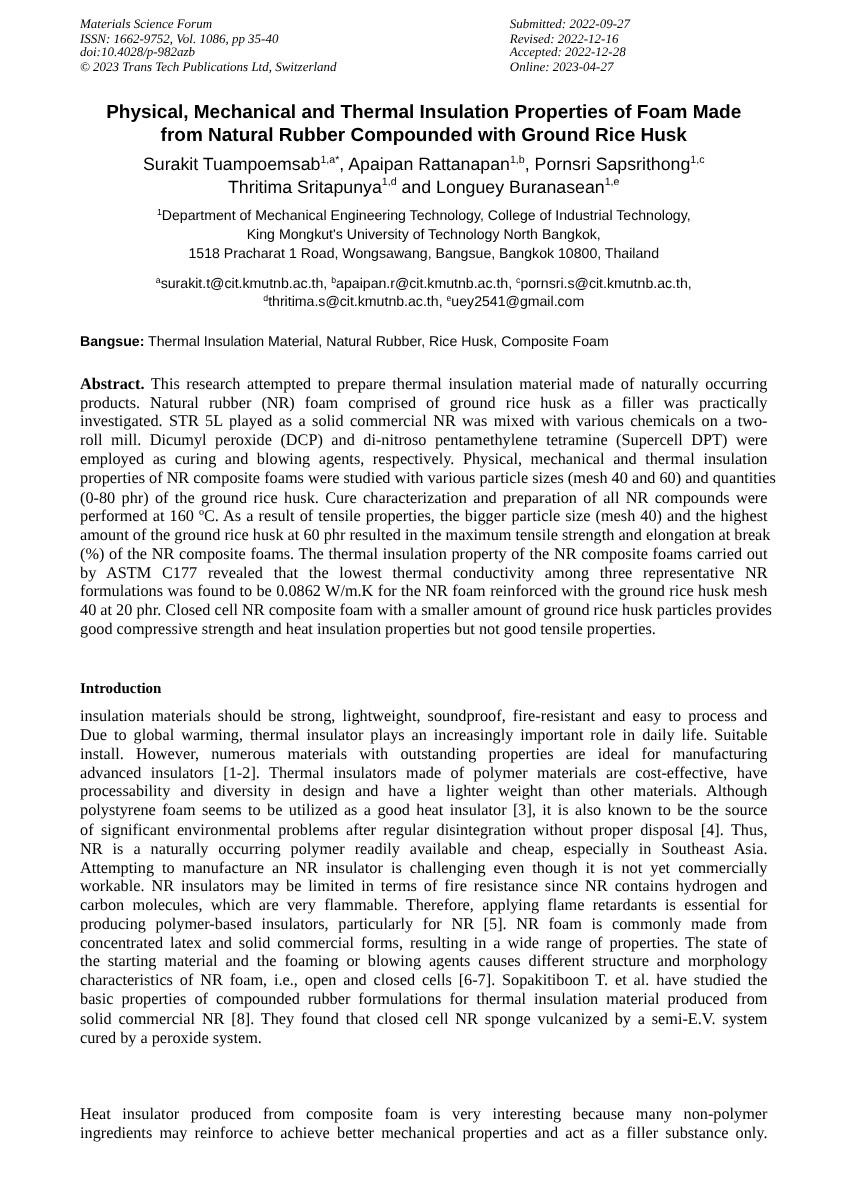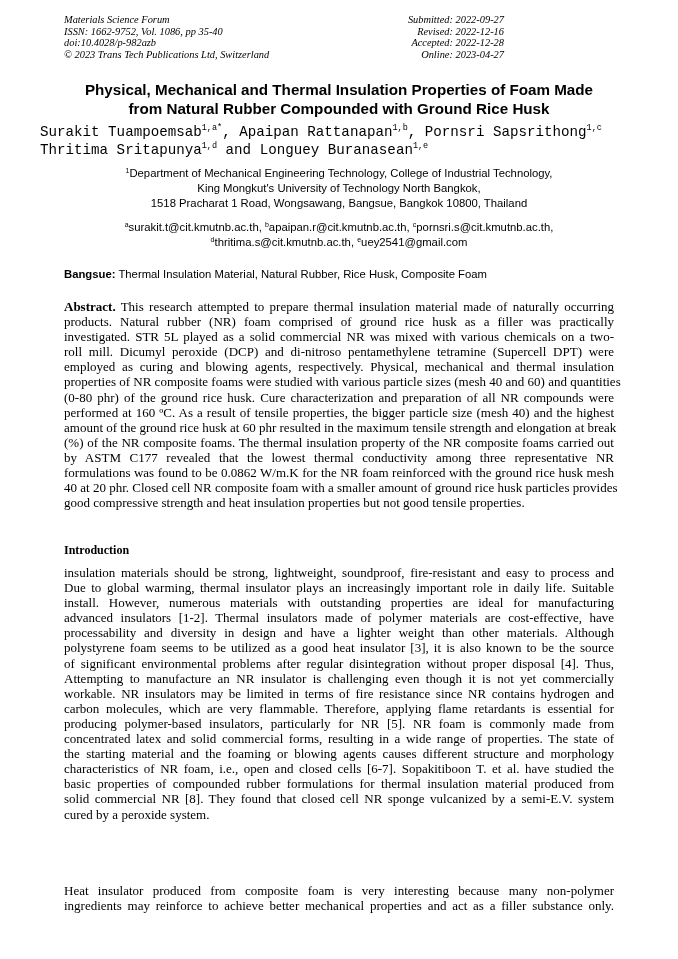--- a/index.html
+++ b/index.html
@@ -1,22 +1,22 @@
 <!DOCTYPE html>
 <html><head>
 <meta charset="utf-8">
 <style>
   html, body { margin: 0; padding: 0; background: #ffffff; }
   body { width: 678px; height: 959px; position: relative; overflow: hidden; color: #000; }
   .page { position: absolute; left: 0; top: 0; width: 568px; height: 959px; }
   .hdr-left { position: absolute; left: 64px; top: 14px; font-family: "Liberation Serif", serif; font-style: italic; font-size: 10.4px; line-height: 11.5px; }
-  .hdr-right { position: absolute; right: 64px; top: 14px; font-family: "Liberation Serif", serif; font-style: italic; font-size: 10.4px; line-height: 11.5px; text-align: right; }
+  .hdr-right { position: absolute; right: 64px; top: 14px; font-family: "Liberation Serif", serif; font-style: italic; font-size: 10.4px; line-height: 11.5px; }
   .hdr-left div, .hdr-right div { white-space: nowrap; }
   .title { position: absolute; left: 40px; width: 598px; top: 80px; text-align: center; font-family: "Liberation Sans", sans-serif; font-weight: bold; font-size: 15.2px; line-height: 19px; }
-  .authors { position: absolute; left: 40px; width: 598px; top: 123px; font-family: Liberation Mono, monospace; font-size: 14.2px; line-height: 18px; }
+  .authors { position: absolute; left: 40px; width: 598px; top: 123px; text-align: center; font-family: Liberation Sans, sans-serif; font-size: 14.2px; line-height: 18px; }
   sup { font-size: 8.5px; line-height: 0; vertical-align: 6px; }
   .affil { position: absolute; left: 40px; width: 598px; top: 166px; text-align: center; font-family: "Liberation Sans", sans-serif; font-size: 11.3px; line-height: 15px; }
   .affil sup, .emails sup { font-size: 7px; vertical-align: 4px; }
   .emails { position: absolute; left: 40px; width: 598px; top: 220px; text-align: center; font-family: "Liberation Sans", sans-serif; font-size: 11.3px; line-height: 15px; }
   .keywords { position: absolute; left: 64px; width: 560px; top: 267px; font-family: "Liberation Sans", sans-serif; font-size: 11.3px; line-height: 14px; }
   .keywords b { font-weight: bold; }
   .body-text { position: absolute; left: 64px; width: 550px; font-family: "Liberation Serif", serif; font-size: 13px; line-height: 15.1px; text-align: justify; }
   .abstract { top: 299px; }
   .abstract b { font-weight: bold; }
   .intro-h { position: absolute; left: 64px; top: 543px; font-family: "Liberation Serif", serif; font-weight: bold; font-size: 12px; }
@@ -97,20 +97,21 @@
   <div class="intro-h">Introduction</div>
 
   <div class="body-text intro-p1" id="intro-p1">
       <span class="line">insulation materials should be strong, lightweight, soundproof, fire-resistant and easy to process and</span>
       <span class="line">Due to global warming, thermal insulator plays an increasingly important role in daily life. Suitable</span>
       <span class="line">install. However, numerous materials with outstanding properties are ideal for manufacturing</span>
       <span class="line">advanced insulators [1-2]. Thermal insulators made of polymer materials are cost-effective, have</span>
       <span class="line">processability and diversity in design and have a lighter weight than other materials. Although</span>
       <span class="line">polystyrene foam seems to be utilized as a good heat insulator [3], it is also known to be the source</span>
       <span class="line">of significant environmental problems after regular disintegration without proper disposal [4]. Thus,</span>
+      <span class="line">NR is a naturally occurring polymer readily available and cheap, especially in Southeast Asia.</span>
       <span class="line">Attempting to manufacture an NR insulator is challenging even though it is not yet commercially</span>
       <span class="line">workable. NR insulators may be limited in terms of fire resistance since NR contains hydrogen and</span>
       <span class="line">carbon molecules, which are very flammable. Therefore, applying flame retardants is essential for</span>
       <span class="line">producing polymer-based insulators, particularly for NR [5]. NR foam is commonly made from</span>
       <span class="line">concentrated latex and solid commercial forms, resulting in a wide range of properties. The state of</span>
       <span class="line">the starting material and the foaming or blowing agents causes different structure and morphology</span>
       <span class="line">characteristics of NR foam, i.e., open and closed cells [6-7]. Sopakitiboon T. et al. have studied the</span>
       <span class="line">basic properties of compounded rubber formulations for thermal insulation material produced from</span>
       <span class="line">solid commercial NR [8]. They found that closed cell NR sponge vulcanized by a semi-E.V. system</span>
       <span class="line last">cured by a peroxide system.</span>

